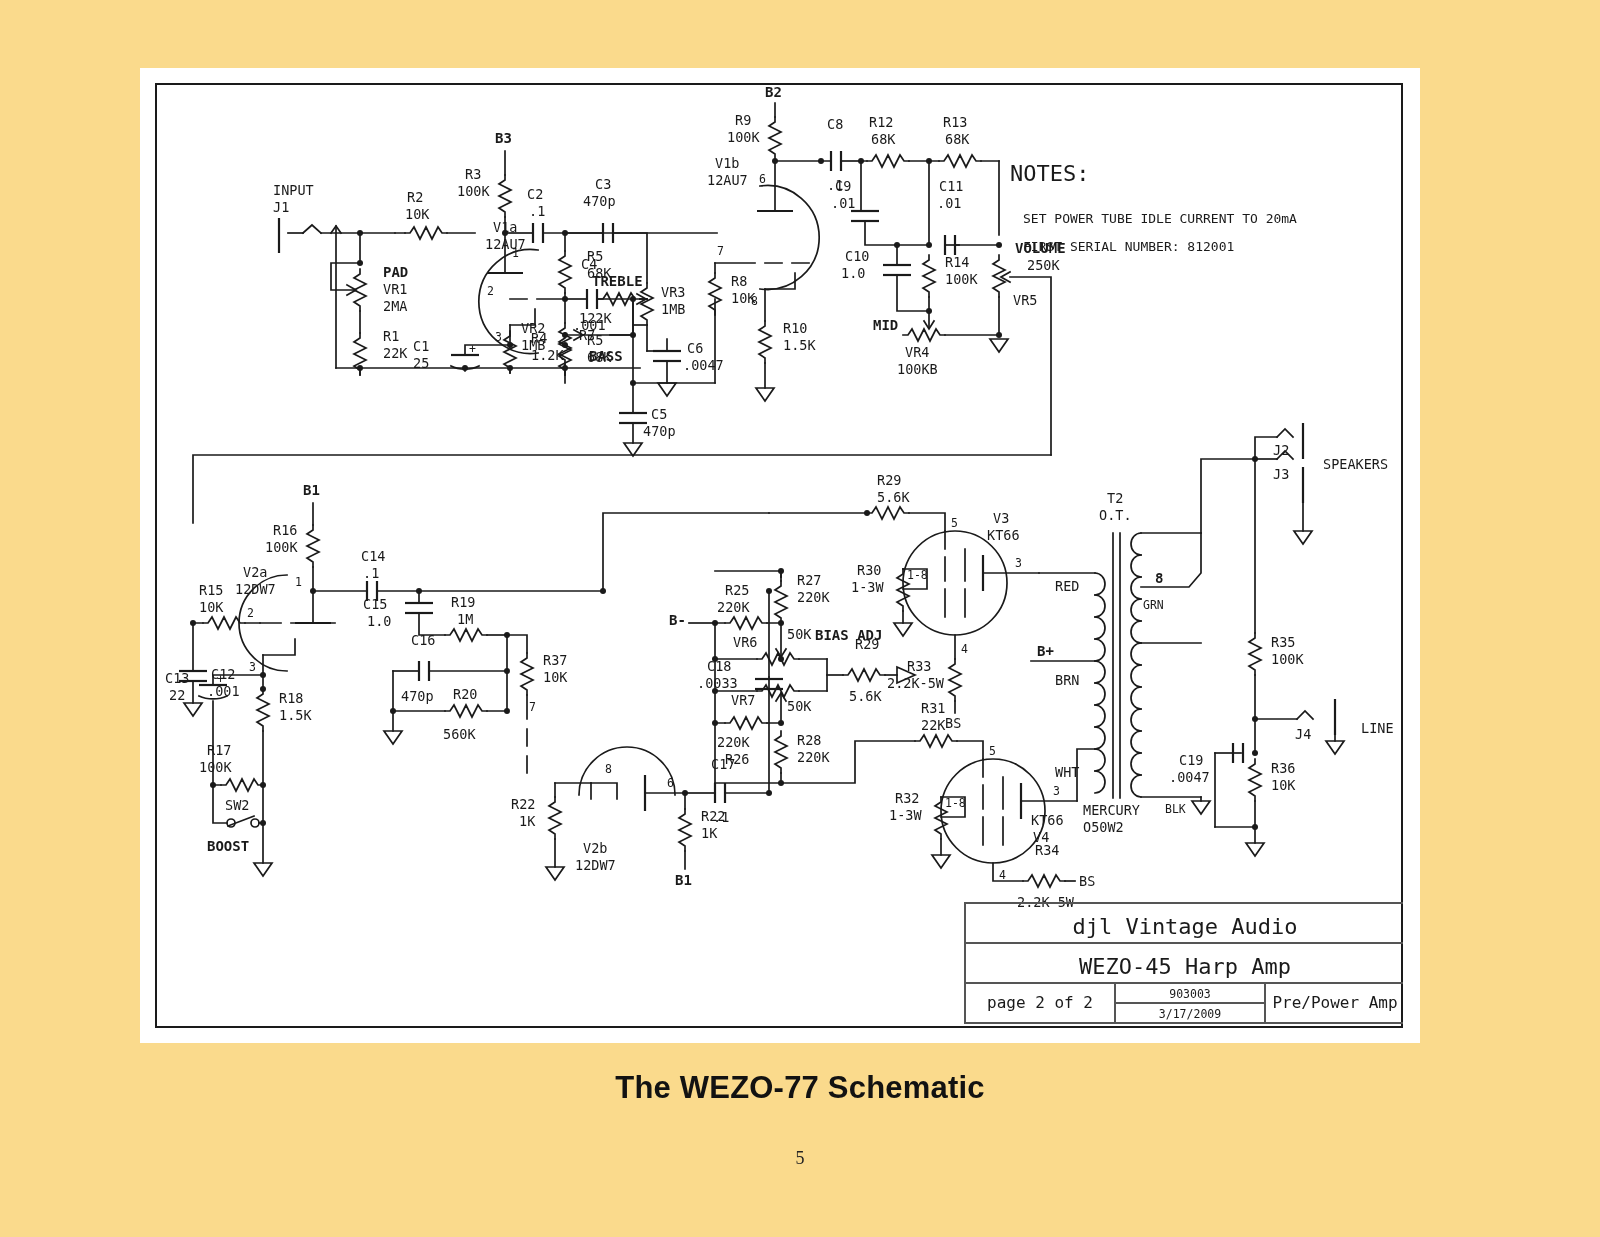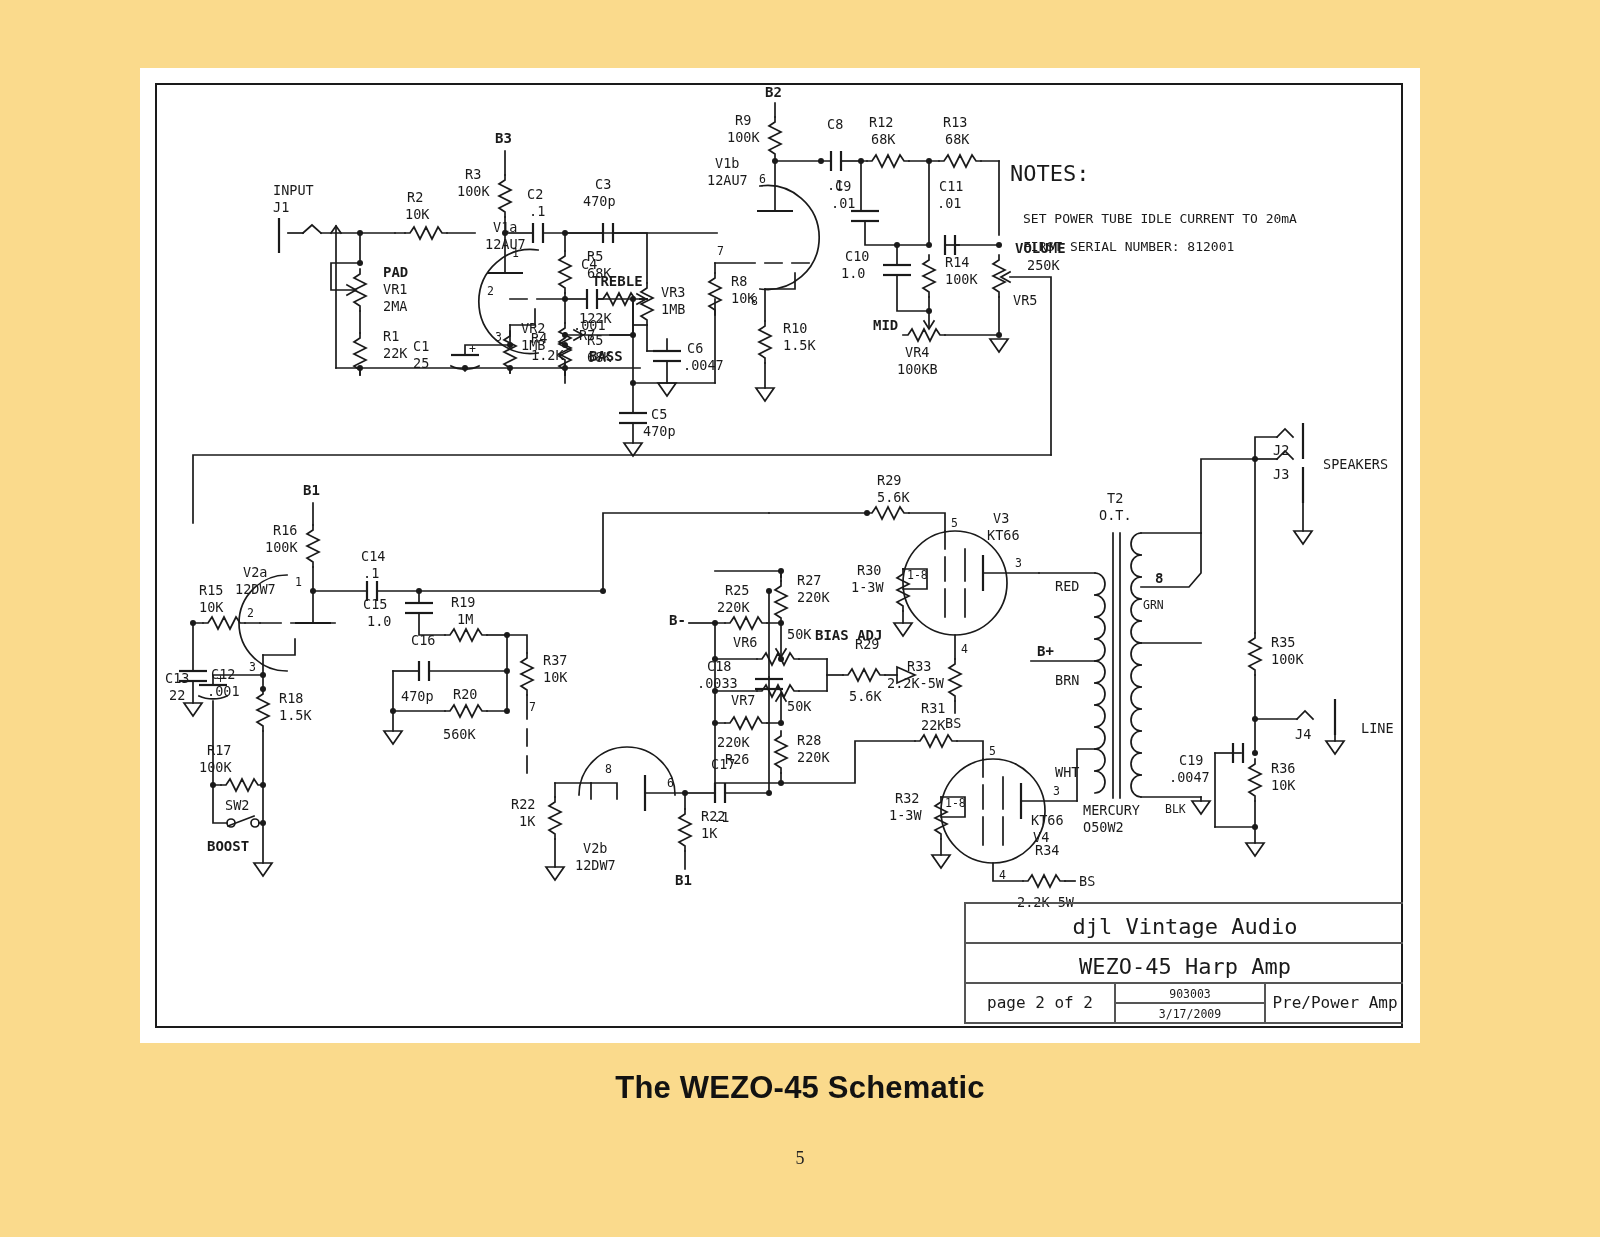--- a/index.html
+++ b/index.html
@@ -759,16 +759,16 @@
       <text class="tbig" x="1030" y="851" text-anchor="middle">djl Vintage Audio</text>
       <text class="tbig" x="1030" y="891" text-anchor="middle">WEZO-45 Harp Amp</text>
       <text class="tmid" x="885" y="925" text-anchor="middle">page 2 of 2</text>
       <text class="tsm" x="1035" y="915" text-anchor="middle">903003</text>
       <text class="tsm" x="1035" y="935" text-anchor="middle">3/17/2009</text>
       <text class="tmid" x="1180" y="925" text-anchor="middle">Pre/Power Amp</text>
     </g>
   </svg>
   </div>
 
-  <div class="cap">The WEZO-45 Schematic</div>
+  <div class="cap">The WEZO-77 Schematic</div>
   <div class="pg">5</div>
 
 </div>
 
 </body></html>

